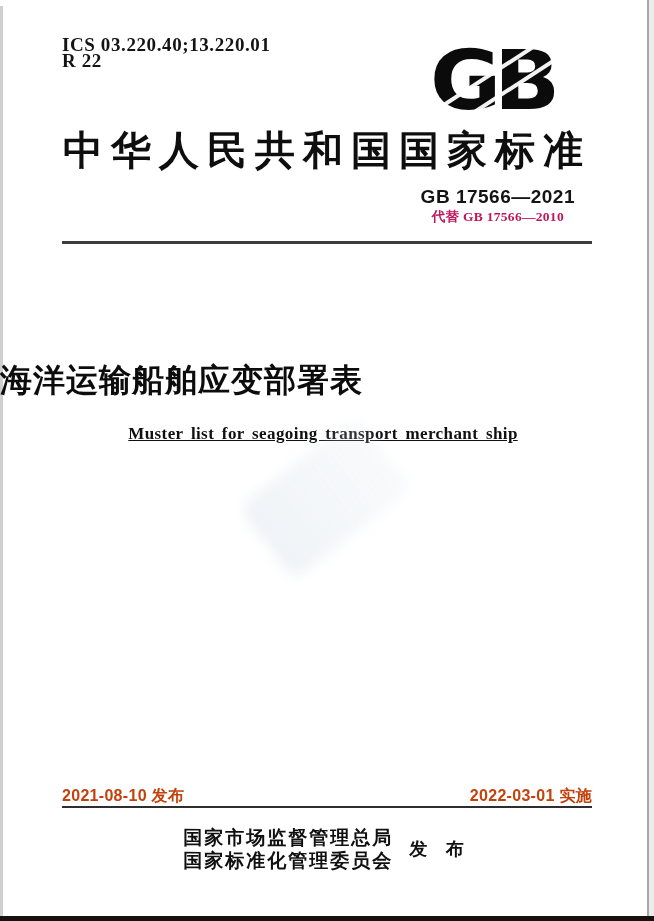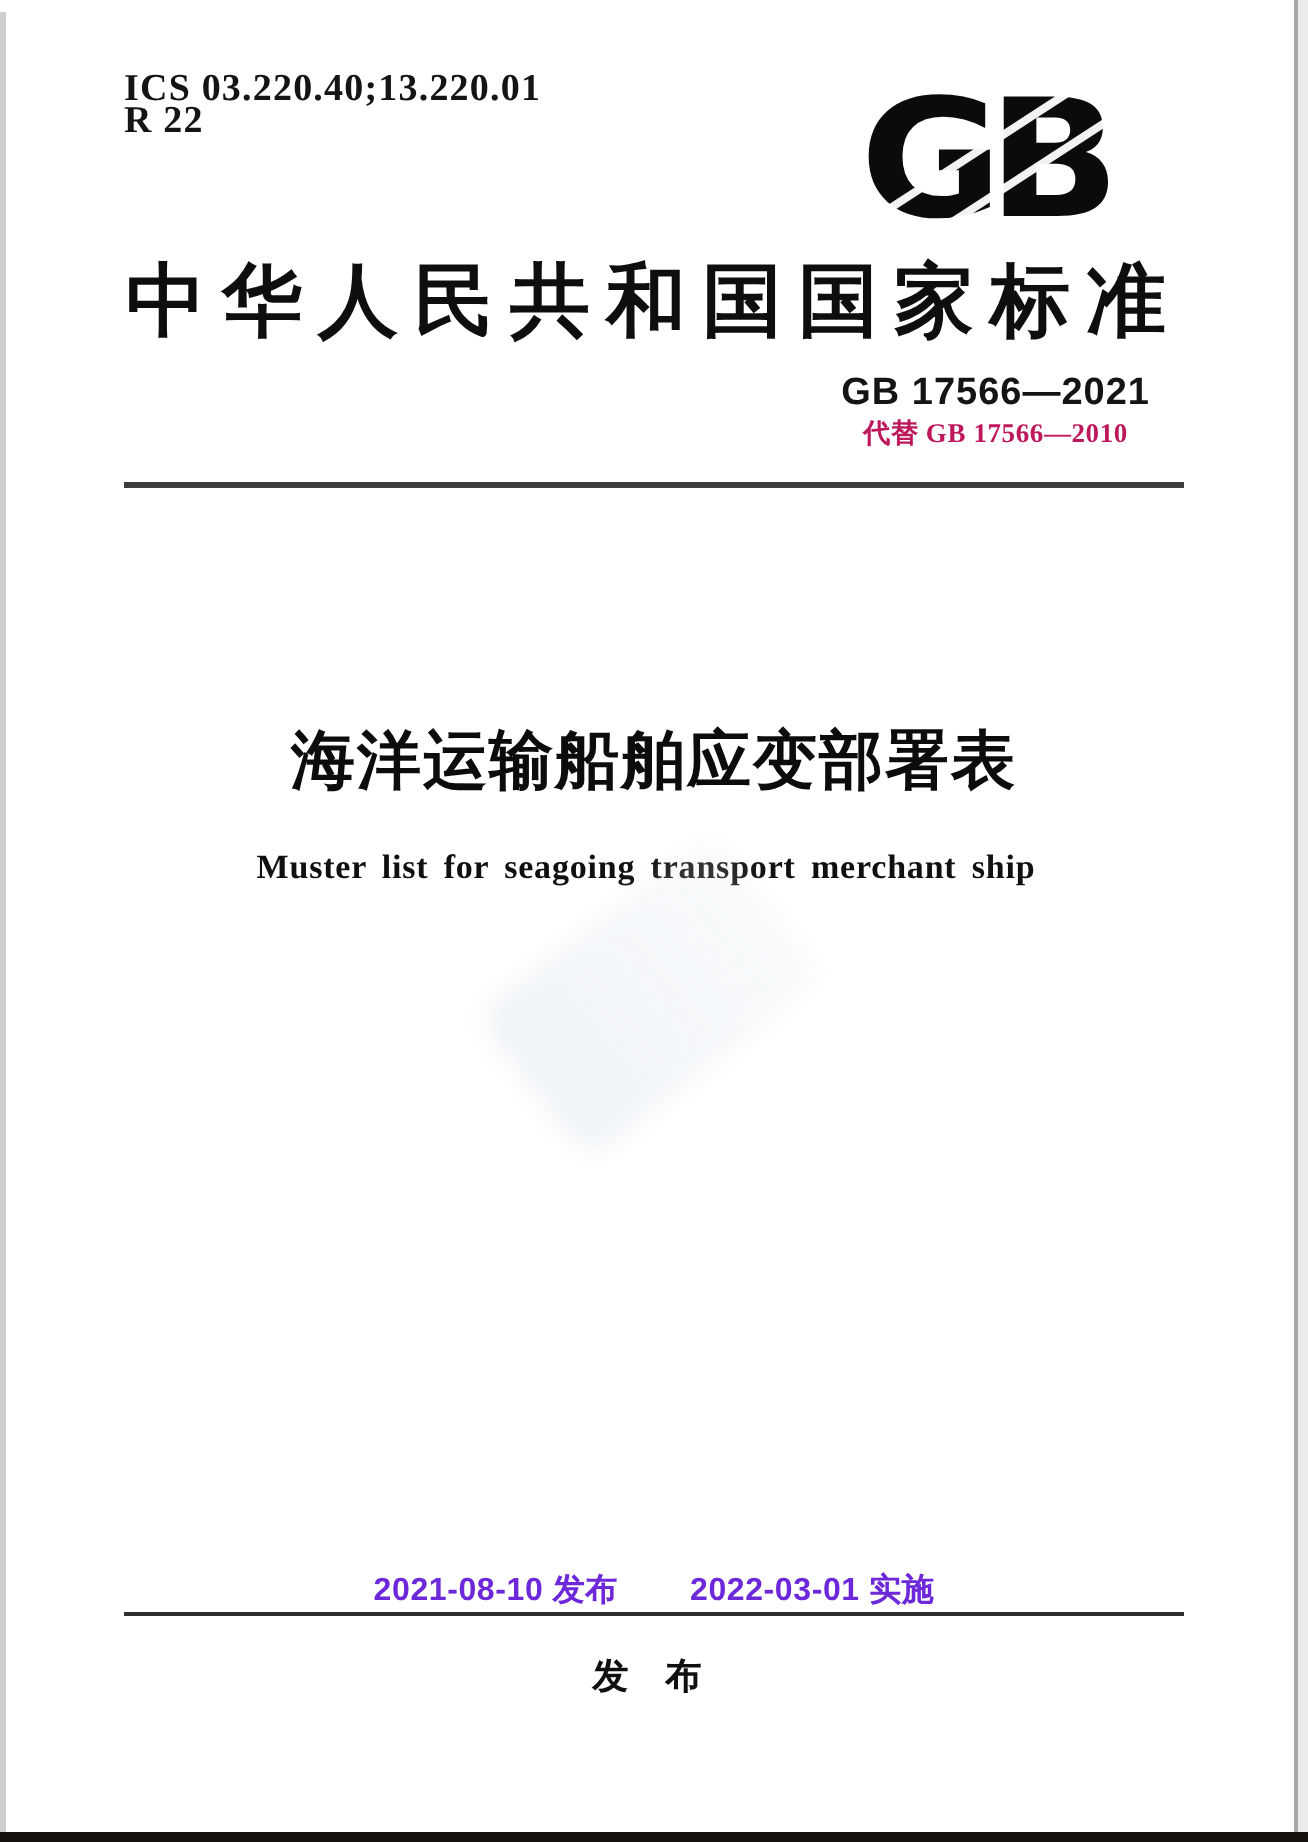--- a/index.html
+++ b/index.html
@@ -51,41 +51,42 @@
     font-weight:bold;font-size:19px;line-height:22px;letter-spacing:0.5px;
   }
   .std-replaces{
     font-family:"Liberation Serif","DejaVu Serif",serif;
     font-weight:bold;font-size:13.5px;line-height:17px;letter-spacing:0.3px;color:#be185d;
   }
 
   .rule-top{position:absolute;left:62px;top:241px;width:530px;height:3px;background:#3d3d3d;}
 
   .title-cn{
-    position:absolute;left:0;top:360px;width:654px;text-align:center;
+    position:absolute;left:0;top:360px;width:654px;
     font-weight:bold;font-size:32px;line-height:40px;letter-spacing:1px;color:#0c0c0c;
   }
   .title-en{
     position:absolute;left:0;top:423px;width:646px;text-align:center;
     font-family:"Liberation Serif","DejaVu Serif",serif;
     font-weight:bold;font-size:17px;line-height:22px;letter-spacing:0.4px;color:#101010;
     word-spacing:3px;
+    text-decoration:underline;
   }
 
   .watermark{
     position:absolute;left:250px;top:452px;width:150px;height:92px;
     transform:rotate(-38deg);
     background:linear-gradient(90deg, rgba(205,216,228,0.55), rgba(216,226,236,0.30));
     border-radius:14px;filter:blur(6px);opacity:0.55;
   }
 
   .date-row{
     position:absolute;left:62px;top:786px;width:530px;
-    display:flex;justify-content:center;
-    font-weight:bold;font-size:16px;line-height:20px;color:#6d28d9;letter-spacing:0.3px;gap:36px;
+    display:flex;justify-content:space-between;
+    font-weight:bold;font-size:16px;line-height:20px;color:#c2410c;letter-spacing:0.3px;gap:36px;
   }
   .rule-bottom{position:absolute;left:62px;top:806px;width:530px;height:2px;background:#2e2e2e;}
 
   .issuer-block{
     position:absolute;left:0;top:826px;width:654px;
     display:flex;justify-content:center;align-items:center;gap:16px;
     color:#101010;
   }
   .issuer-lines{
     font-family:"Liberation Serif","DejaVu Serif",serif;
@@ -131,16 +132,20 @@
 
   <div class="watermark"></div>
 
   <div class="date-row">
     <span>2021-08-10 发布</span>
     <span>2022-03-01 实施</span>
   </div>
   <div class="rule-bottom"></div>
 
   <div class="issuer-block">
+    <div class="issuer-lines">
+      <div>国家市场监督管理总局</div>
+      <div>国家标准化管理委员会</div>
+    </div>
     <div class="publish-label">发 布</div>
   </div>
 
 </div>
 
 </body></html>

